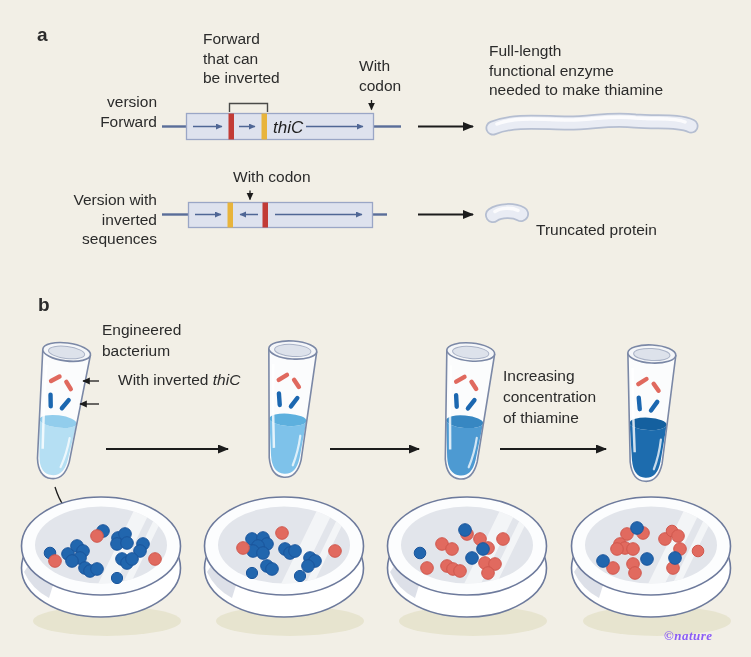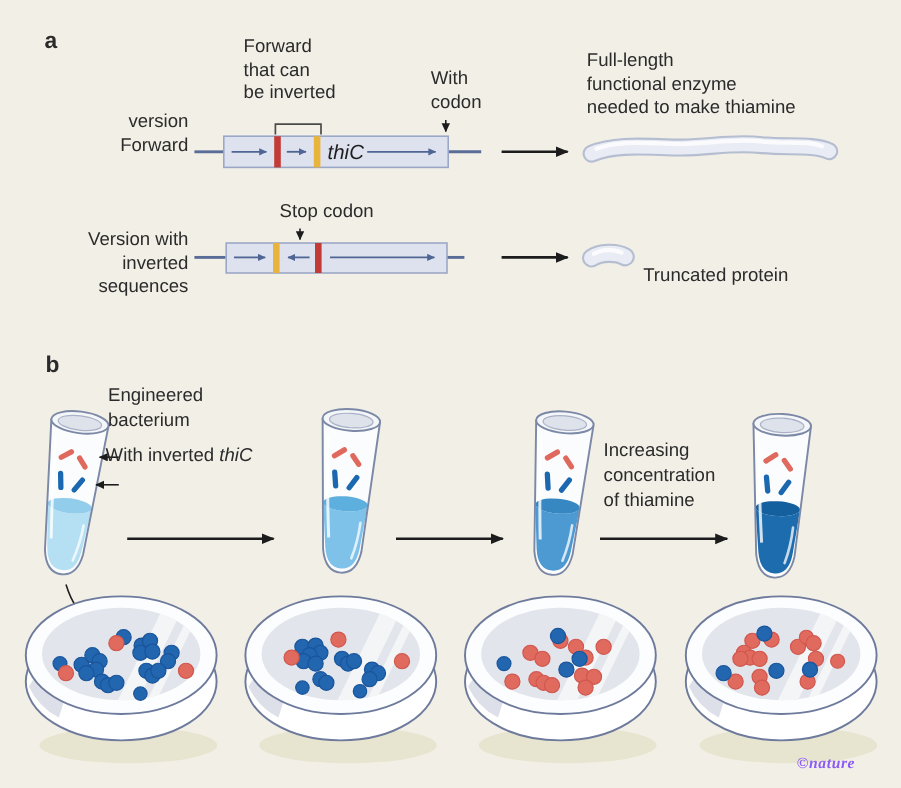--- a/index.html
+++ b/index.html
@@ -328,32 +328,32 @@
   <div>functional enzyme</div>
   <div>needed to make thiamine</div>
 </div>
 
 <div class="lbl right" style="left:50px;top:190px;width:107px">
   <div>Version with</div>
   <div>inverted</div>
   <div>sequences</div>
 </div>
 
-<div class="lbl" style="left:233px;top:167px">Stop codon</div>
+<div class="lbl" style="left:233px;top:167px">With codon</div>
 
 <div class="lbl" style="left:536px;top:220px">Truncated protein</div>
 
 <div class="panel-letter" style="left:38px;top:294px">b</div>
 
-<div class="lbl" style="left:90px;top:319px;line-height:21px">
+<div class="lbl" style="left:102px;top:319px;line-height:21px">
   <div>Engineered</div>
   <div>bacterium</div>
 </div>
 
-<div class="lbl" style="left:88px;top:370px"><span>With inverted </span><i>thiC</i></div>
+<div class="lbl" style="left:118px;top:370px"><span>With inverted </span><i>thiC</i></div>
 
 
 <div class="lbl" style="left:503px;top:365px;line-height:21px">
   <div>Increasing</div>
   <div>concentration</div>
   <div>of thiamine</div>
 </div>
 
 <div class="credit">©nature</div>
 

